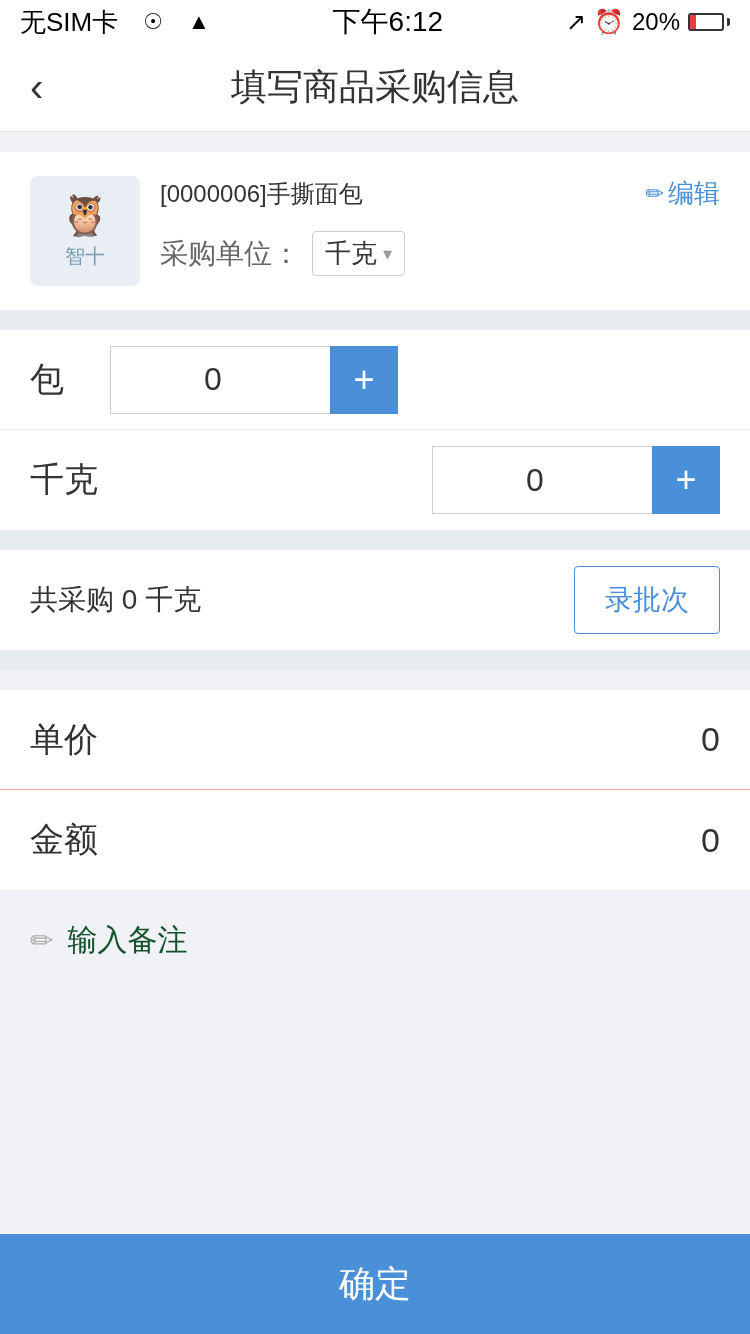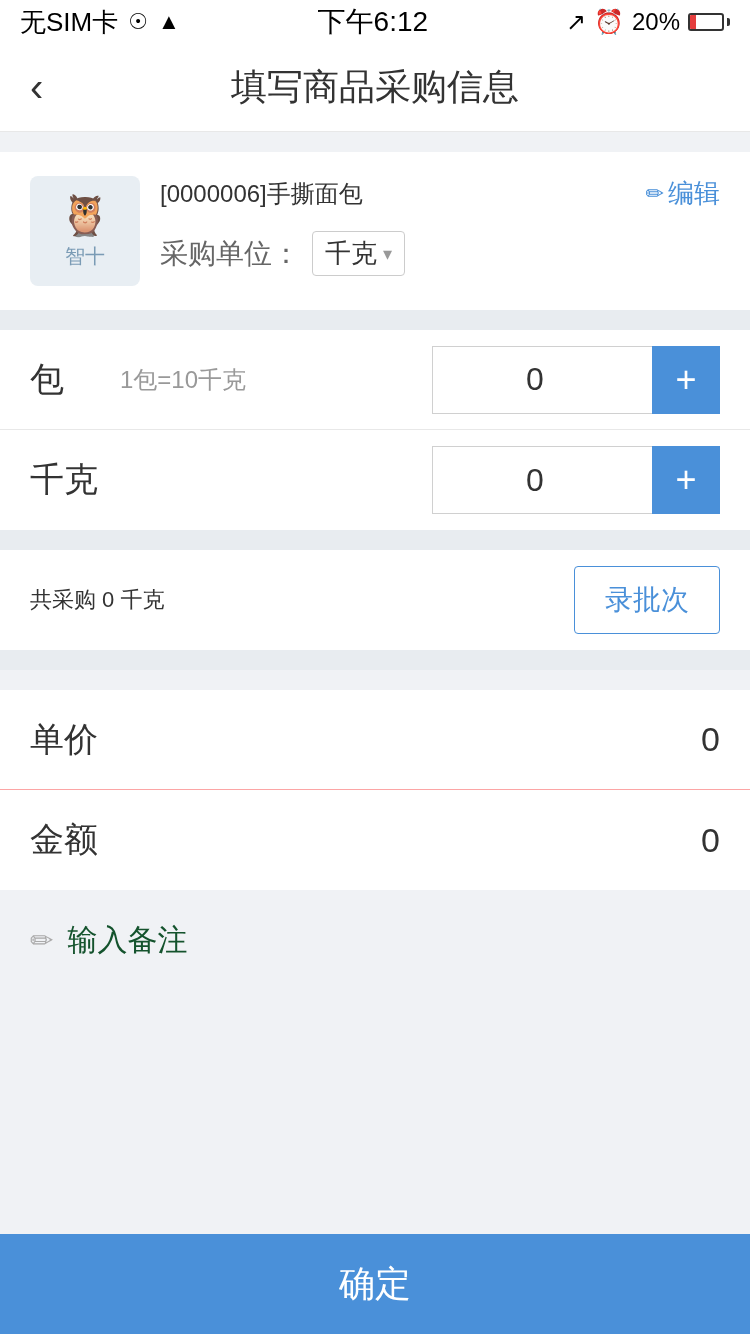--- a/index.html
+++ b/index.html
@@ -18,21 +18,21 @@
       width: 750px;
       height: 44px;
       background: #fff;
       display: flex;
       align-items: center;
       justify-content: space-between;
       padding: 0 20px;
       font-size: 26px;
       color: #000;
     }
-    .status-left { display: flex; align-items: center; gap: 10px; }
+    .status-left { display: flex; align-items: center; gap: 25px; }
     .status-center { font-weight: 500; font-size: 28px; }
     .status-right { display: flex; align-items: center; gap: 8px; font-size: 24px; }
     .battery-icon {
       display: inline-flex;
       align-items: center;
       gap: 2px;
     }
     .battery-body {
       width: 36px;
       height: 18px;
@@ -239,21 +239,21 @@
       background: #fff;
       margin-top: 0;
     }
     .summary-row {
       display: flex;
       align-items: center;
       padding: 0 30px;
       height: 100px;
     }
     .summary-text {
-      font-size: 22px;
+      font-size: 28px;
       color: #333;
       flex: 1;
     }
     .batch-btn {
       border: 1px solid #4a90d9;
       color: #4a90d9;
       background: #fff;
       padding: 14px 30px;
       font-size: 28px;
       border-radius: 4px;
@@ -377,21 +377,20 @@
     </div>
   </div>
 </div>
 
 <div class="divider-line"></div>
 
 <div class="input-section">
 
   <div class="input-row">
     <span class="input-label">包</span>
-    <span class="input-sublabel">1包=10千克</span>
     <div class="input-control">
       <input class="input-field" type="number" value="0" style="">
       <button class="plus-btn">+</button>
     </div>
   </div>
 
   <div class="input-row">
     <span class="input-label">千克</span>
     <span class="input-sublabel"></span>
     <div class="input-control">

